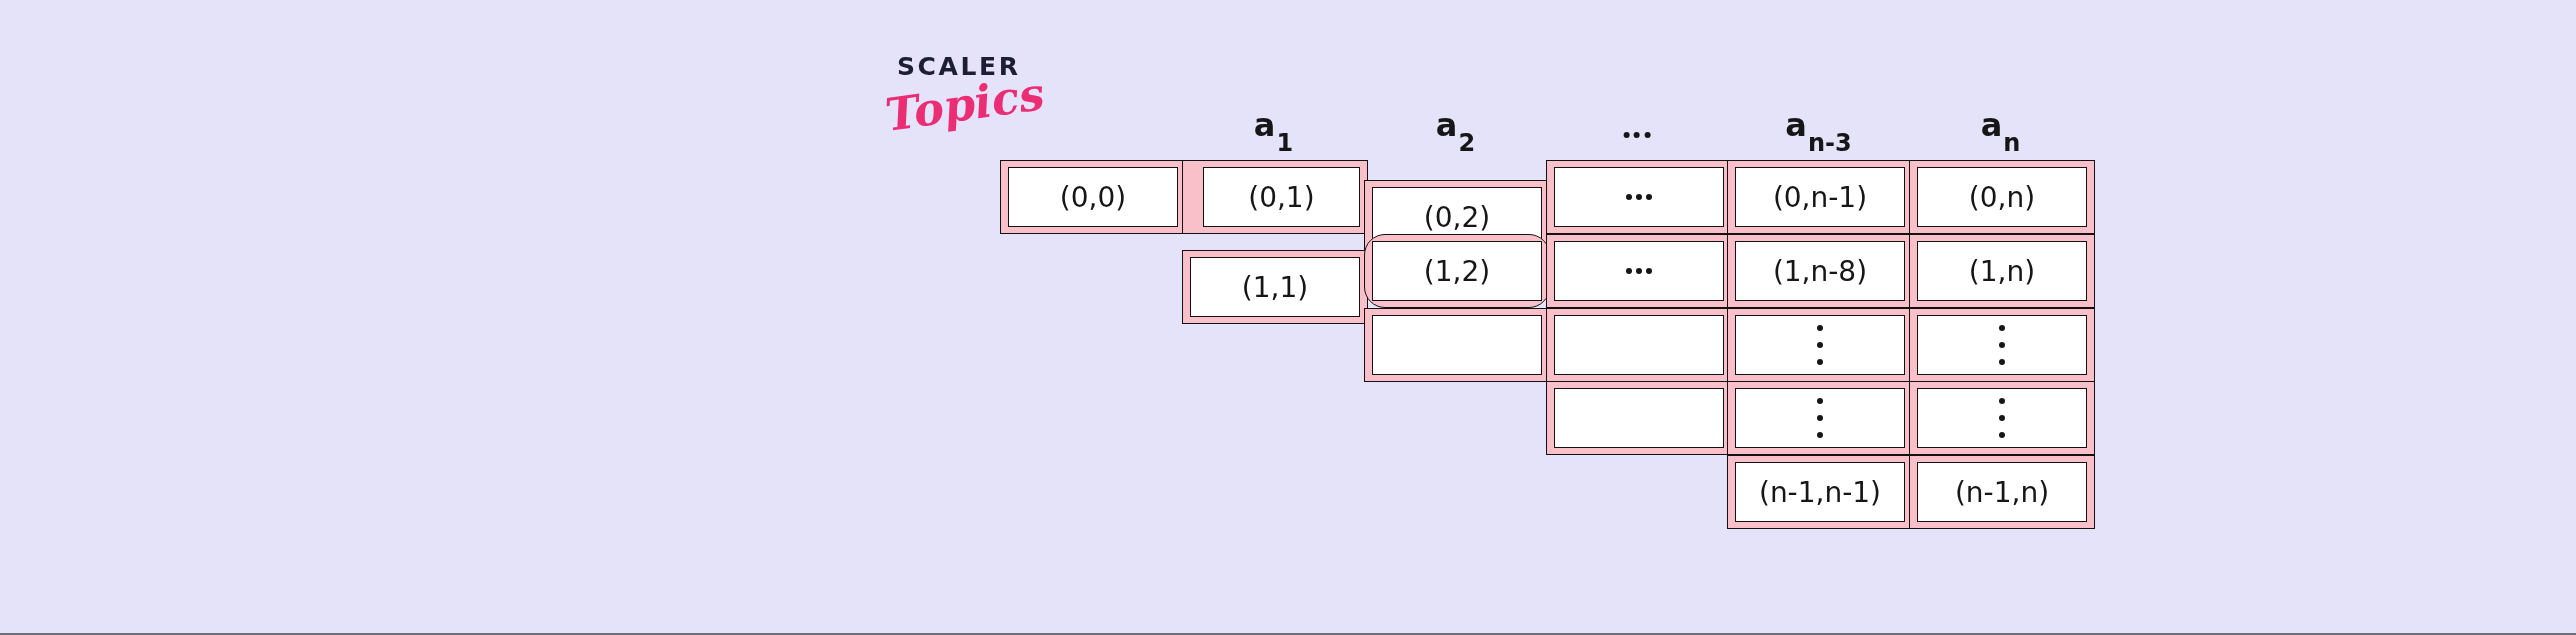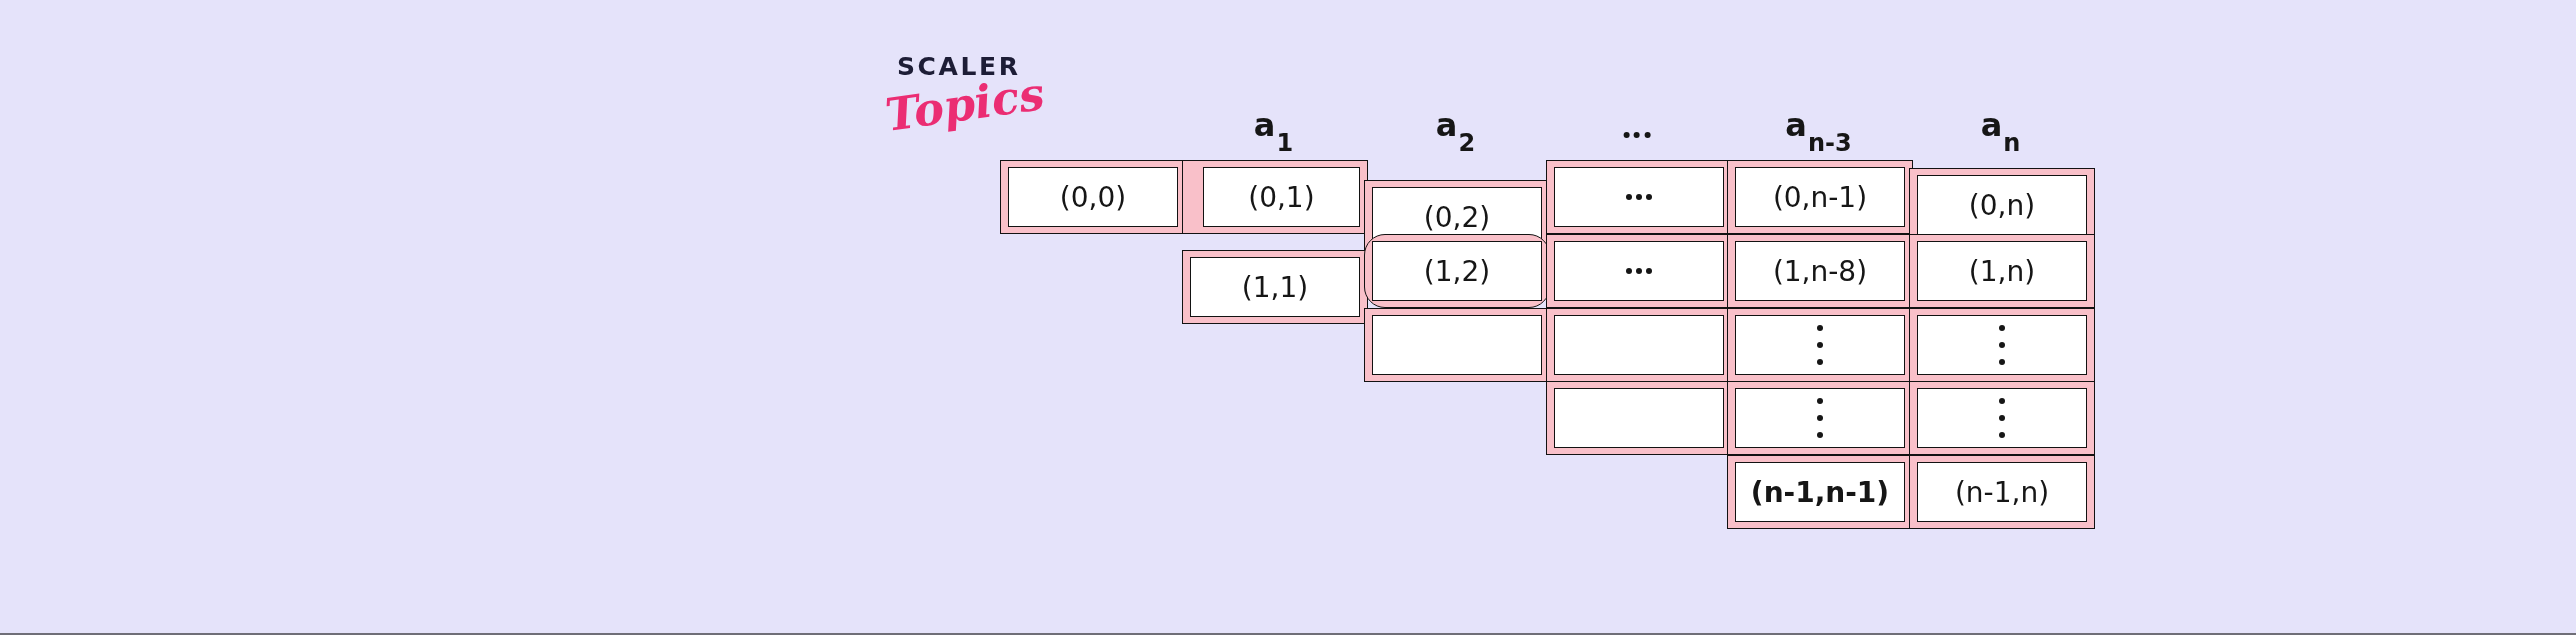--- a/index.html
+++ b/index.html
@@ -140,21 +140,21 @@
           <span class="hdots">
             <i></i>
             <i></i>
             <i></i>
           </span>
         </div>
       </div>
       <div class="cell" style="left: 1727px; top: 160px;">
         <div class="cell-inner">(0,n-1)</div>
       </div>
-      <div class="cell" style="left: 1909px; top: 160px; margin-top: 8px;">
+      <div class="cell" style="left: 1909px; top: 160px;">
         <div class="cell-inner">(0,n)</div>
       </div>
       <div class="cell" style="left: 1182px; top: 250px;">
         <div class="cell-inner">(1,1)</div>
       </div>
       <div class="cell" style="left: 1364px; top: 234px; border-radius: 21px;">
         <div class="cell-inner">(1,2)</div>
       </div>
       <div class="cell" style="left: 1546px; top: 234px;">
         <div class="cell-inner">
@@ -209,21 +209,21 @@
       </div>
       <div class="cell" style="left: 1909px; top: 381px;">
         <div class="cell-inner">
           <span class="vdots">
             <i></i>
             <i></i>
             <i></i>
           </span>
         </div>
       </div>
-      <div class="cell" style="left: 1727px; top: 455px; font-weight: bold;">
+      <div class="cell" style="left: 1727px; top: 455px;">
         <div class="cell-inner">(n-1,n-1)</div>
       </div>
       <div class="cell" style="left: 1909px; top: 455px;">
         <div class="cell-inner">(n-1,n)</div>
       </div>
     </div>
 
   <div class="footer-bar"></div>
 </div>
 

